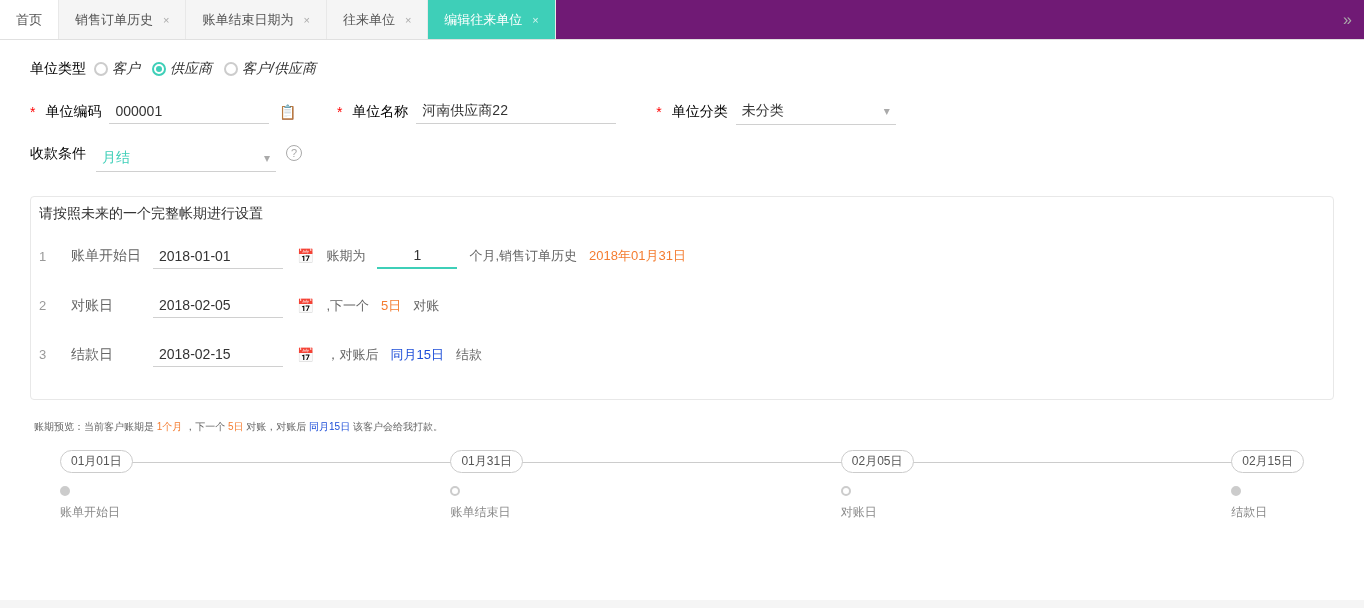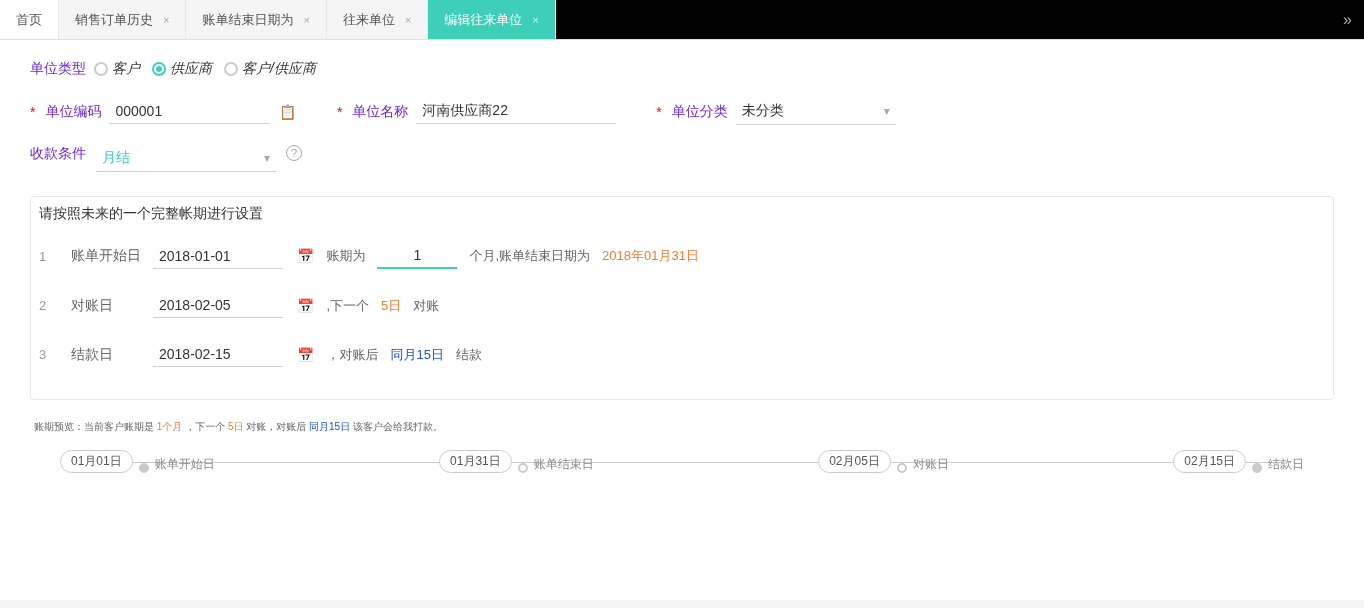--- a/index.html
+++ b/index.html
@@ -2,21 +2,21 @@
 <html><head>
   <meta charset="utf-8">
   <style>
     * { box-sizing: border-box; margin: 0; padding: 0; }
     body { font-family: 'Microsoft YaHei', Arial, sans-serif; font-size: 14px; color: #333; background: #f5f5f5; }
 
     
     .tab-bar {
       display: flex;
       align-items: stretch;
-      background: #000000;
+      background: #701a75;
       border-bottom: 1px solid #e0e0e0;
       height: 40px;
       padding-left: 0;
     }
     .tab-item {
       display: flex;
       align-items: center;
       padding: 0 16px;
       cursor: pointer;
       font-size: 13px;
@@ -62,21 +62,21 @@
       margin-bottom: 20px;
       gap: 0;
     }
     .form-group {
       display: flex;
       align-items: center;
       margin-right: 40px;
       gap: 8px;
     }
     .form-label {
-      color: #6d28d9;
+      color: #000000;
       white-space: nowrap;
     }
     .required { color: #f00; margin-right: 2px; }
     .radio-group {
       display: flex;
       align-items: center;
       gap: 12px;
     }
     .radio-item {
       display: flex;
@@ -234,22 +234,22 @@
     .timeline-nodes {
       display: flex;
       align-items: flex-start;
       width: 100%;
       justify-content: space-between;
       position: relative;
       z-index: 1;
     }
     .timeline-node {
       display: flex;
-      flex-direction: row;
-      align-items: flex-end;
+      flex-direction: column;
+      align-items: flex-start;
       gap: 6px;
     }
     .timeline-dot {
       width: 10px; height: 10px;
       border-radius: 50%;
       border: 2px solid #ccc;
       background: #fff;
       margin-top: 7px;
     }
     .timeline-dot.start, .timeline-dot.end {
@@ -355,21 +355,21 @@
   <div class="settings-box">
     <div class="settings-title">请按照未来的一个完整帐期进行设置</div>
 
     <div class="settings-row">
       <span class="step-num">1</span>
       <span class="step-label">账单开始日</span>
       <input class="date-input" type="text" value="2018-01-01" style="">
       <span class="calendar-icon">📅</span>
       <span class="step-desc">账期为</span>
       <input class="period-input" type="text" value="1" style="">
-      <span class="step-desc">个月,账单结束日期为</span>
+      <span class="step-desc">个月,销售订单历史</span>
       <span class="step-desc highlight-orange">2018年01月31日</span>
     </div>
 
     <div class="settings-row">
       <span class="step-num">2</span>
       <span class="step-label">对账日</span>
       <input class="date-input" type="text" value="2018-02-05" style="">
       <span class="calendar-icon">📅</span>
       <span class="step-desc">,下一个</span>
       <span class="step-desc highlight-orange">5日</span>

